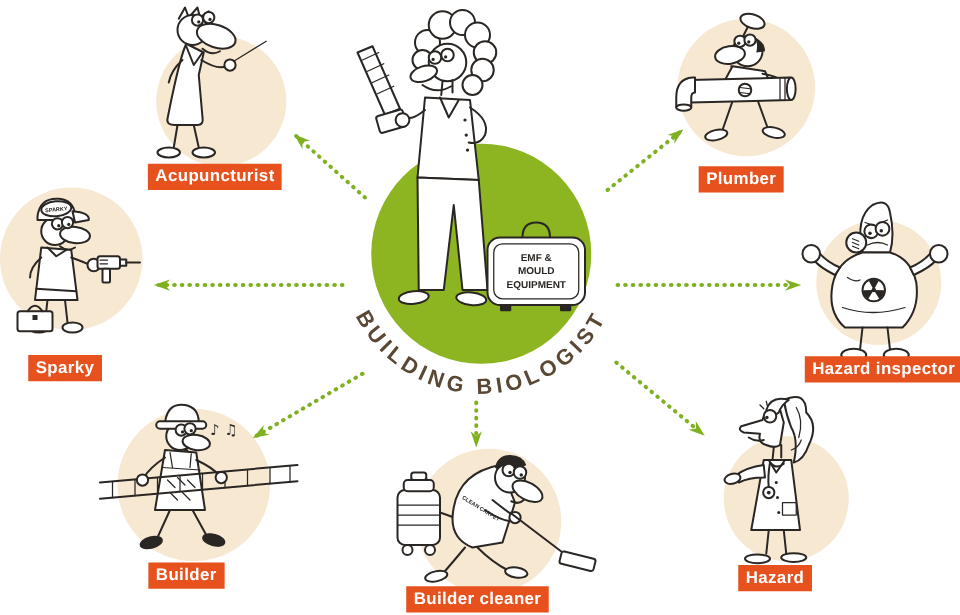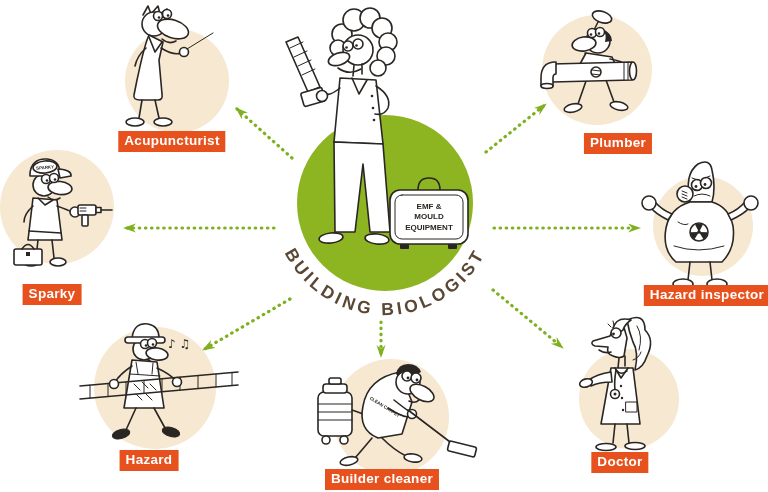--- a/index.html
+++ b/index.html
@@ -304,20 +304,20 @@
     </g>
     <path class="sh" d="M24,60 Q10,62 2,68 L4,74 Q12,70 25,70 Z"></path>
     <ellipse class="sh" cx="-1" cy="71" rx="6.5" ry="4" transform="rotate(-15 -1 71)"></ellipse>
     <path class="ln" d="M28,112 L26,131 M40,112 L42,131"></path>
     <ellipse class="sh" cx="19" cy="135" rx="10" ry="3.5"></ellipse>
         <ellipse class="sh" cx="48" cy="134" rx="10" ry="3.5"></ellipse>
   </g>
 </svg>
 
 <div class="tag" style="left:172px;top:131px">Acupuncturist</div>
-<div class="tag" style="left:618px;top:133px">Plumber</div>
+<div class="tag" style="left:593px;top:133px">Plumber</div>
 <div class="tag" style="left:52px;top:284px">Sparky</div>
 <div class="tag" style="left:707px;top:285px">Hazard inspector</div>
-<div class="tag" style="left:149px;top:450px">Hazard</div>
+<div class="tag" style="left:149px;top:450px">Builder</div>
 <div class="tag" style="left:382px;top:469px">Builder cleaner</div>
-<div class="tag" style="left:620px;top:452px">Doctor</div>
+<div class="tag" style="left:620px;top:452px">Hazard</div>
 
 </div>
 
 </body></html>

